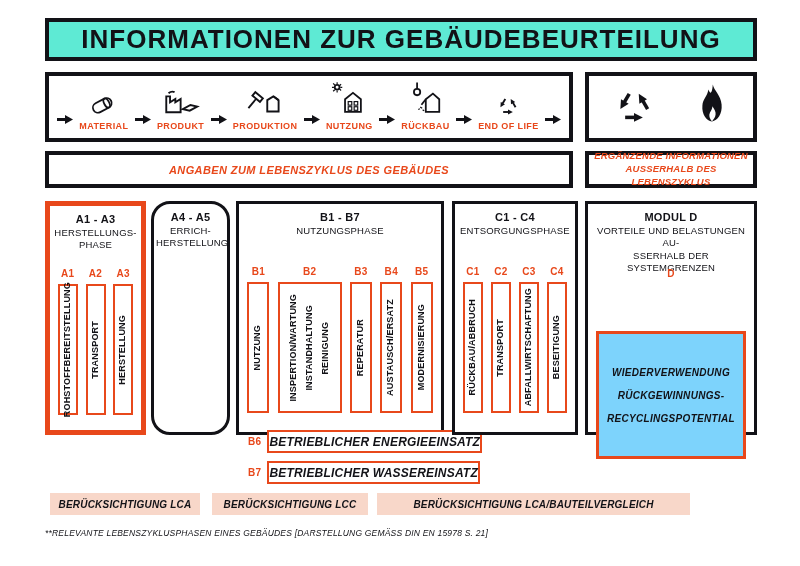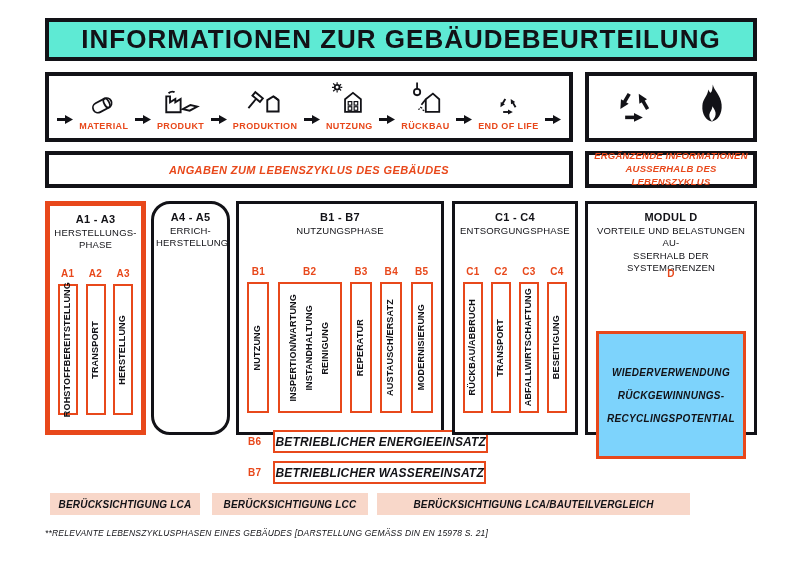--- a/index.html
+++ b/index.html
@@ -44,21 +44,21 @@
   .modules { position:absolute; left:0; right:0; top:62px; display:flex;
     justify-content:space-evenly; align-items:flex-start; }
   .module { display:flex; flex-direction:column; align-items:center; }
   .mod-code { color:#E8481B; font-weight:700; font-size:10px; letter-spacing:.3px; margin-bottom:5px; }
   .vbox { border:2px solid #E8481B; height:131px; background:#fff; display:flex;
     align-items:center; justify-content:center; }
   .vtext { writing-mode:vertical-rl; transform:rotate(180deg); font-weight:700; font-size:9px;
     letter-spacing:.2px; line-height:1.75; white-space:pre-line; text-align:center; color:#121217; }
   .w20 { width:20px; } .w22 { width:22px; } .w64 { width:64px; }
 
-  .brow { position:absolute; left:9px; right:8px; display:flex; align-items:center; gap:12px; }
+  .brow { position:absolute; left:9px; right:8px; display:flex; align-items:center; gap:6px; }
   .brow .mod-code { margin:0; width:16px; text-align:left; }
   .hbox { flex:1; height:23px; border:2px solid #E8481B; background:#fff; display:flex;
     align-items:center; justify-content:center; font-style:italic; font-weight:600;
     font-size:12px; letter-spacing:.2px; color:#121217; white-space:nowrap; }
 
   .dbox { position:absolute; left:8px; right:8px; top:83px; height:128px; border:3px solid #E8481B;
     background:#7dd3fc; display:flex; align-items:center; justify-content:center;margin-top:44px; }
   .dbox .dtext { font-style:italic; font-weight:700; font-size:10px; letter-spacing:.3px;
     line-height:2.3; text-align:center; white-space:pre-line; color:#121217; }
 

